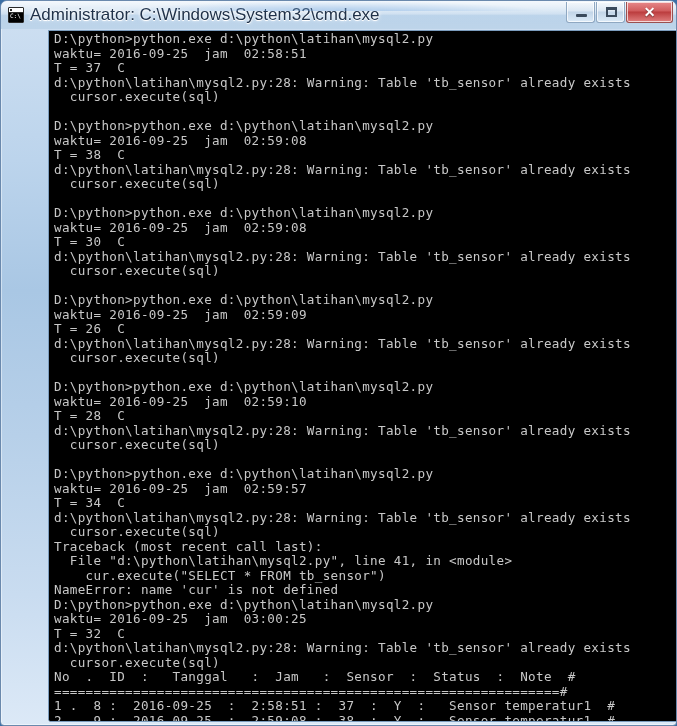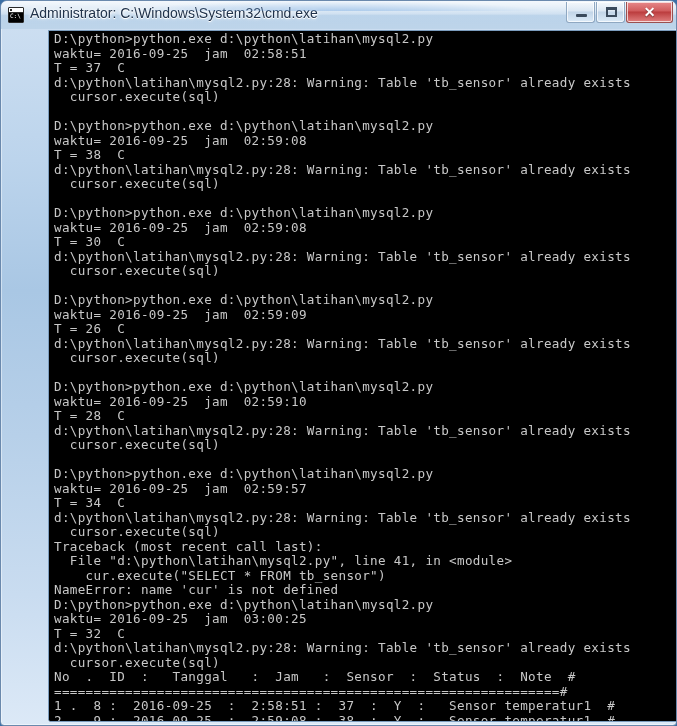--- a/index.html
+++ b/index.html
@@ -80,21 +80,21 @@
     position: absolute; left: 1px; top: -2px;
     font-family: "DejaVu Sans Mono", monospace;
     font-size: 6px;
     color: #ffffff;
     line-height: 9px;
   }
 
   #title-text {
     position: absolute;
     left: 29px; top: 4px;
-    font-size: 14px;
+    font-size: 17px;
     color: #20324a;
     text-shadow: 0 0 3px #ffffff, 0 0 5px #ffffff, 0 1px 0 #ffffff;
     white-space: nowrap;
   }
 
   
   .cap-buttons {
     position: absolute;
     right: 3px; top: 1px;
     display: flex;

